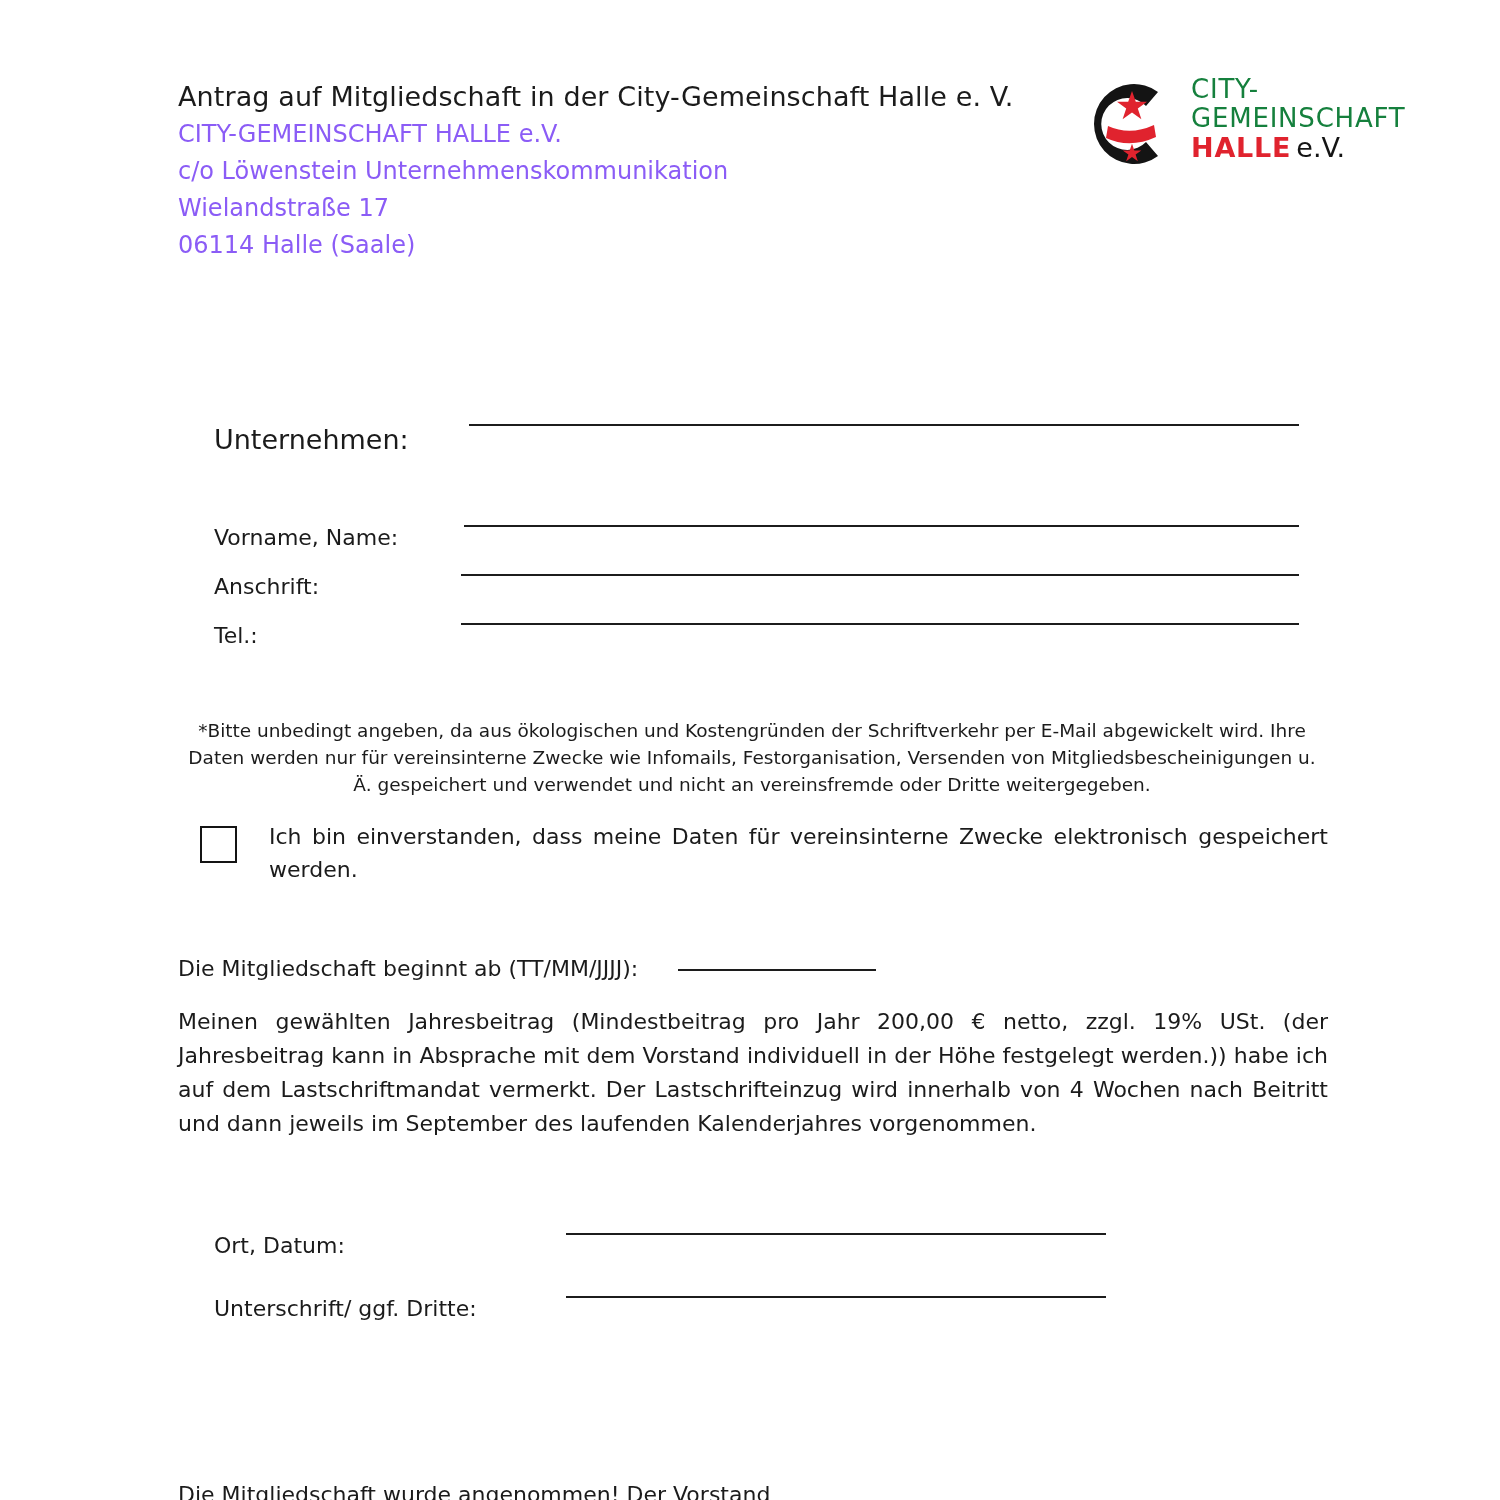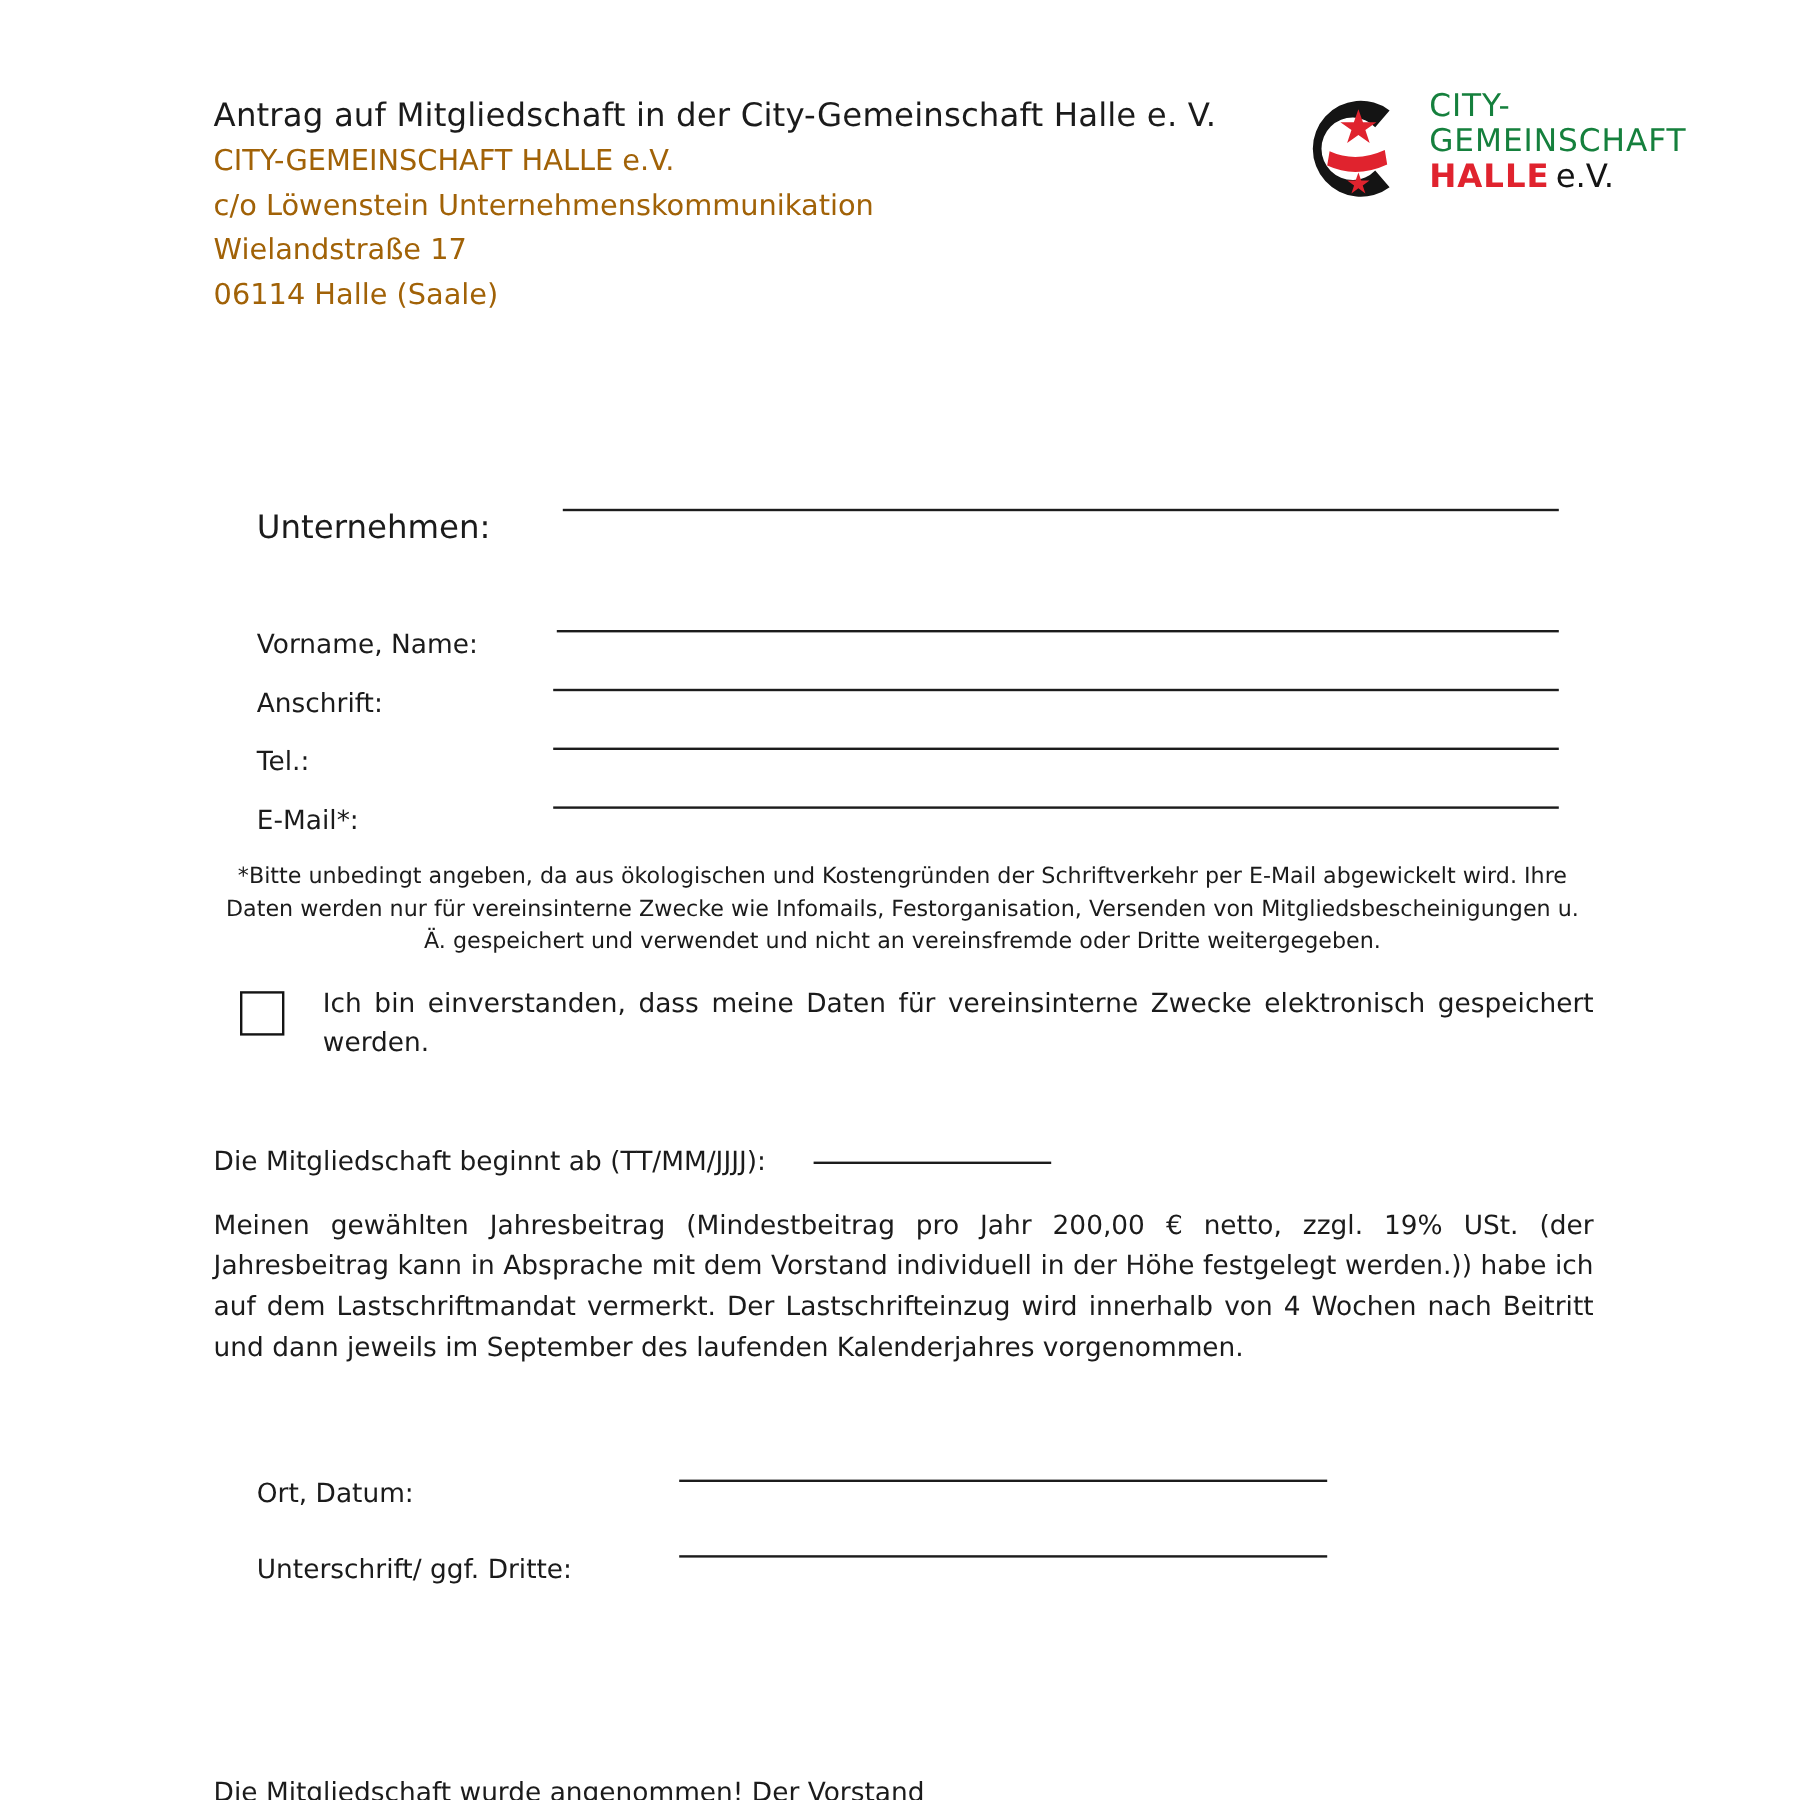--- a/index.html
+++ b/index.html
@@ -39,21 +39,21 @@
     line-height: 38px;
     font-weight: 400;
     color: #1b1b1b;
     letter-spacing: 0.1px;
     white-space: nowrap;
   }
   .addr-line {
     font-size: 24px;
     line-height: 37px;
     font-weight: 400;
-    color: #a16207;
+    color: #8b5cf6;
     white-space: nowrap;
   }
 
   
   .logo {
     position: absolute;
     left: 900px;
     top: -8px;
     width: 390px;
     height: 120px;
@@ -233,24 +233,20 @@
   <div class="field" style="left:178px; top:623px; width:1085px;">
     <div class="field-label" style="width:247px;">Tel.:</div>
     <div class="rule" style="width:838px;"></div>
   </div>
 
   <div class="field" style="left:178px; top:574px; width:1085px;">
     <div class="field-label" style="width:247px;">Anschrift:</div>
     <div class="rule" style="width:838px;"></div>
   </div>
 
-  <div class="field" style="left:178px; top:672px; width:1085px;">
-    <div class="field-label" style="width:247px;">E-Mail*:</div>
-    <div class="rule" style="width:838px;"></div>
-  </div>
 
   <div class="finep">*Bitte unbedingt angeben, da aus ökologischen und Kostengründen der Schriftverkehr per E-Mail abgewickelt wird. Ihre Daten werden nur für vereinsinterne Zwecke wie Infomails, Festorganisation, Versenden von Mitgliedsbescheinigungen u. Ä. gespeichert und verwendet und nicht an vereinsfremde oder Dritte weitergegeben.</div>
 
   <div class="checkrow">
     <div class="checkbox"></div>
     <div class="checktext">Ich bin einverstanden, dass meine Daten für vereinsinterne Zwecke elektronisch gespeichert werden.</div>
   </div>
 
 
   <div class="para" id="p-beginnt">

